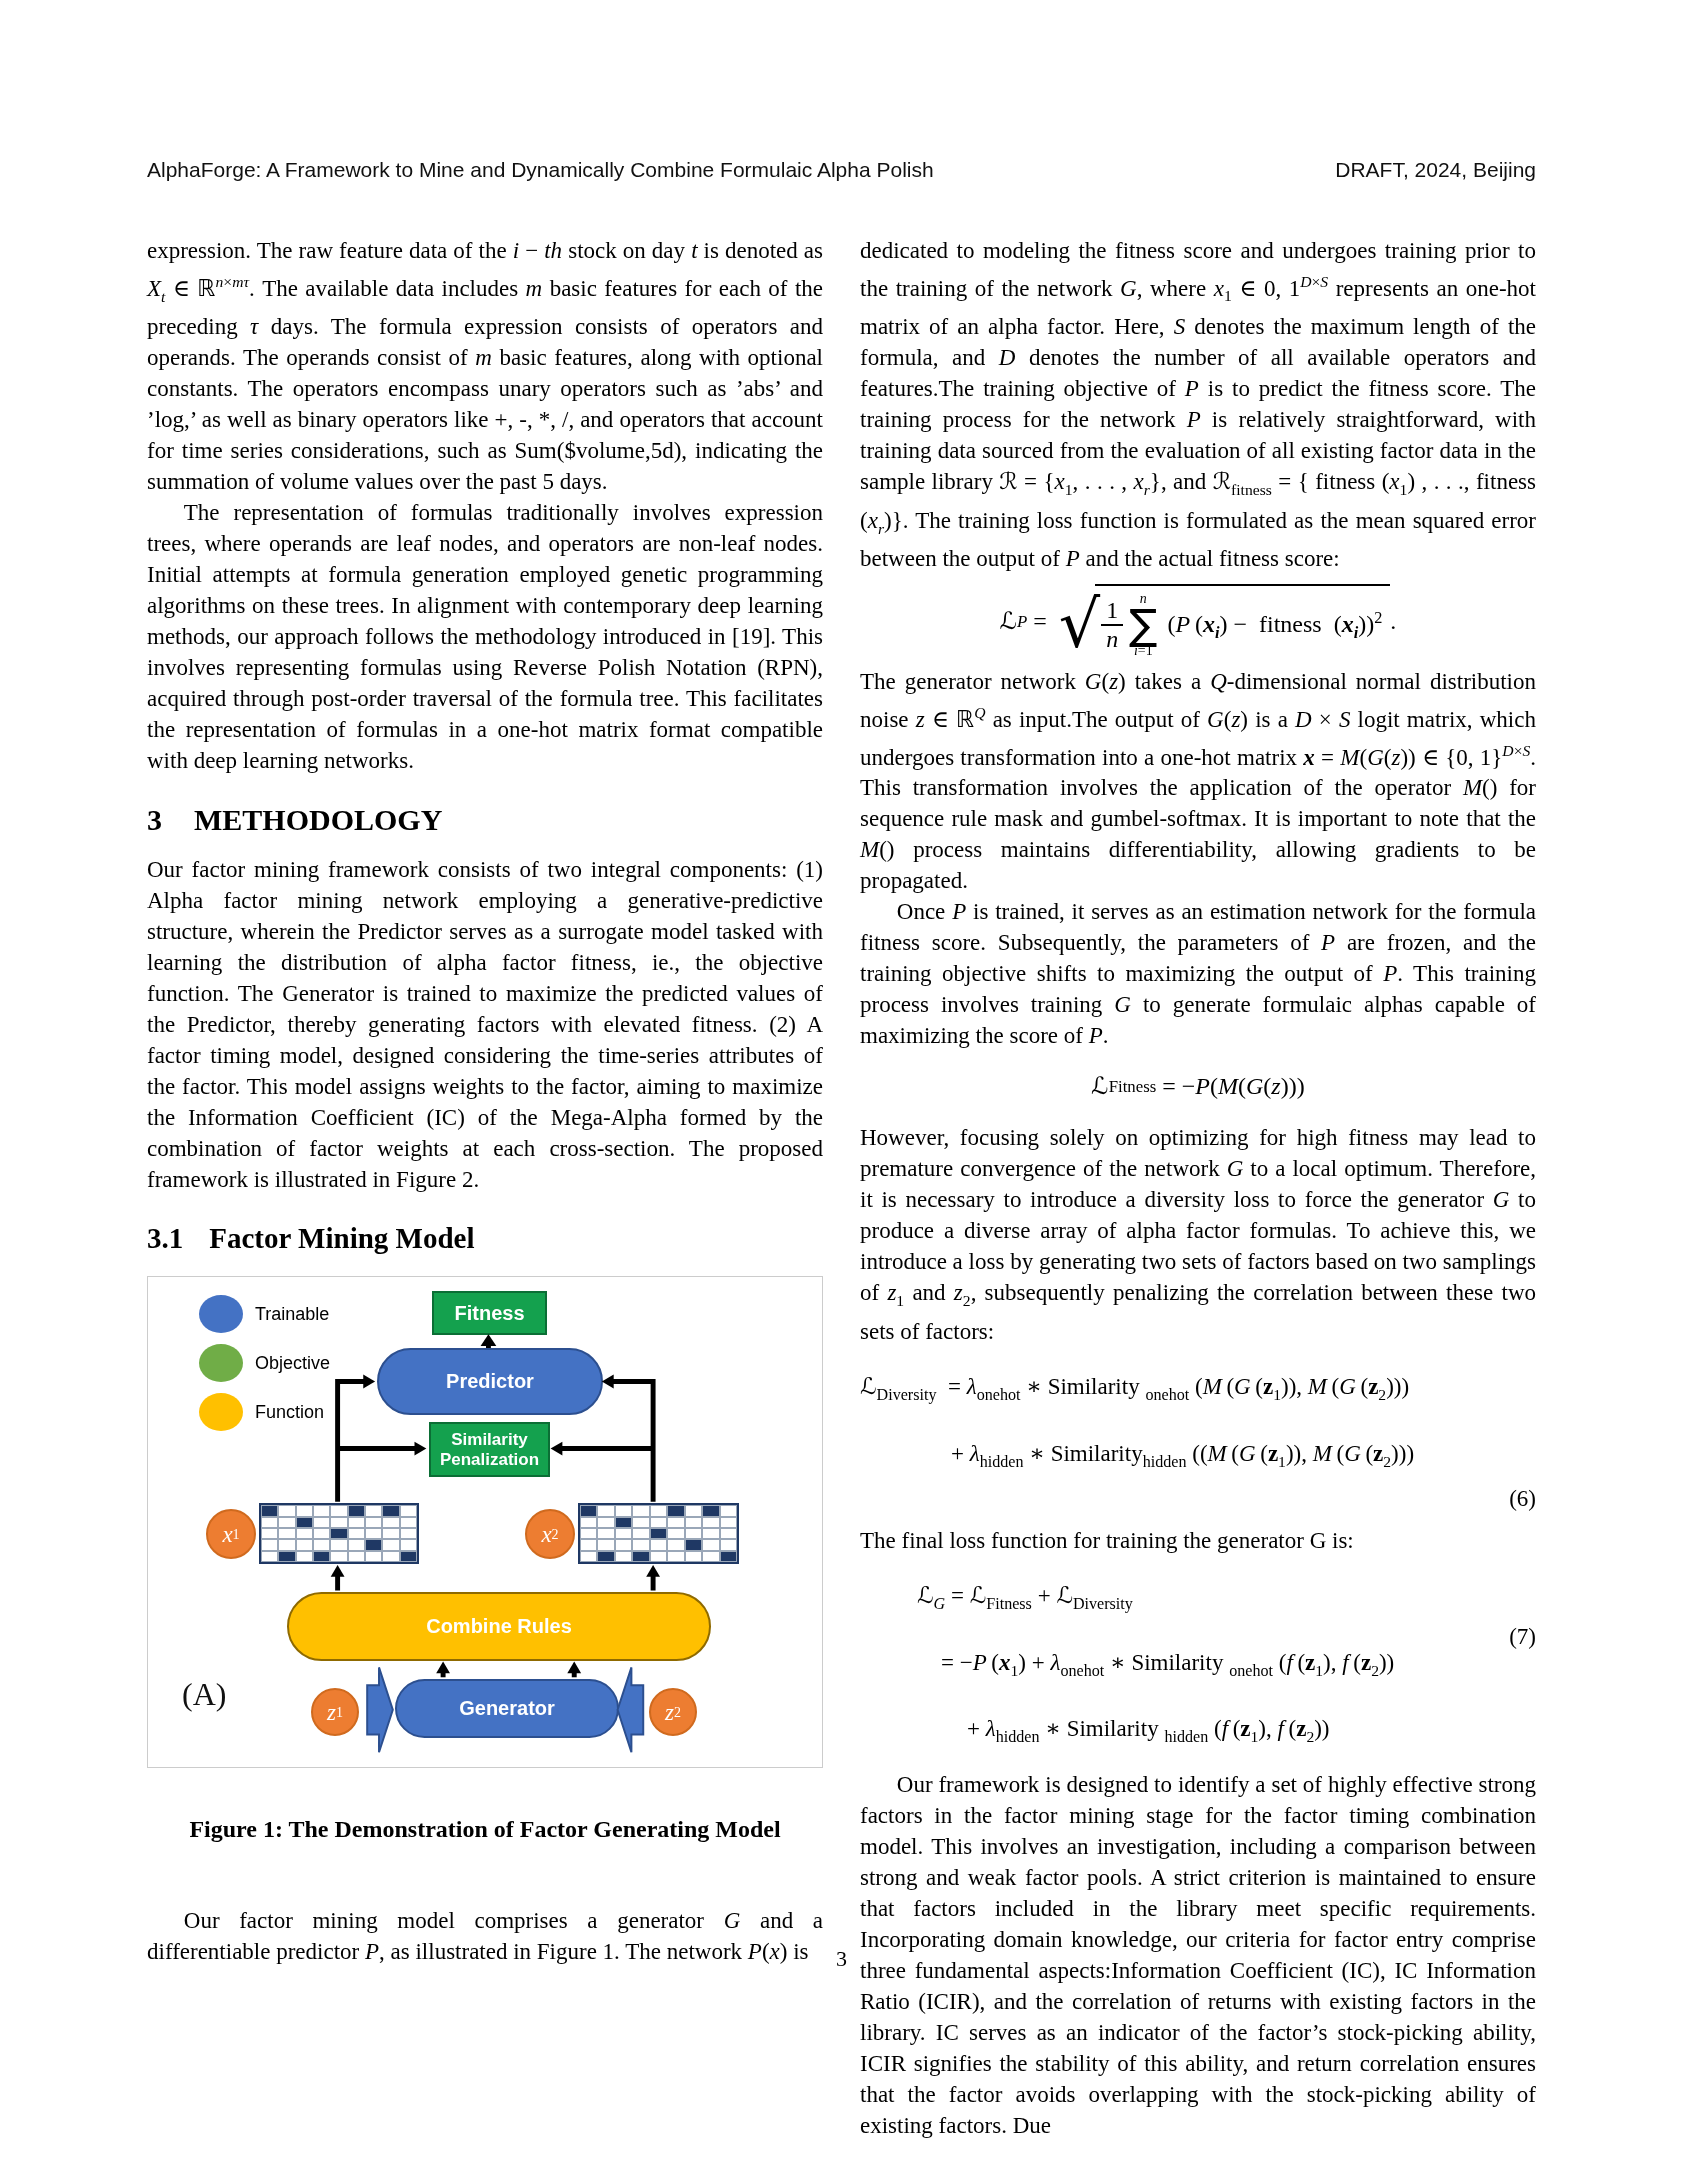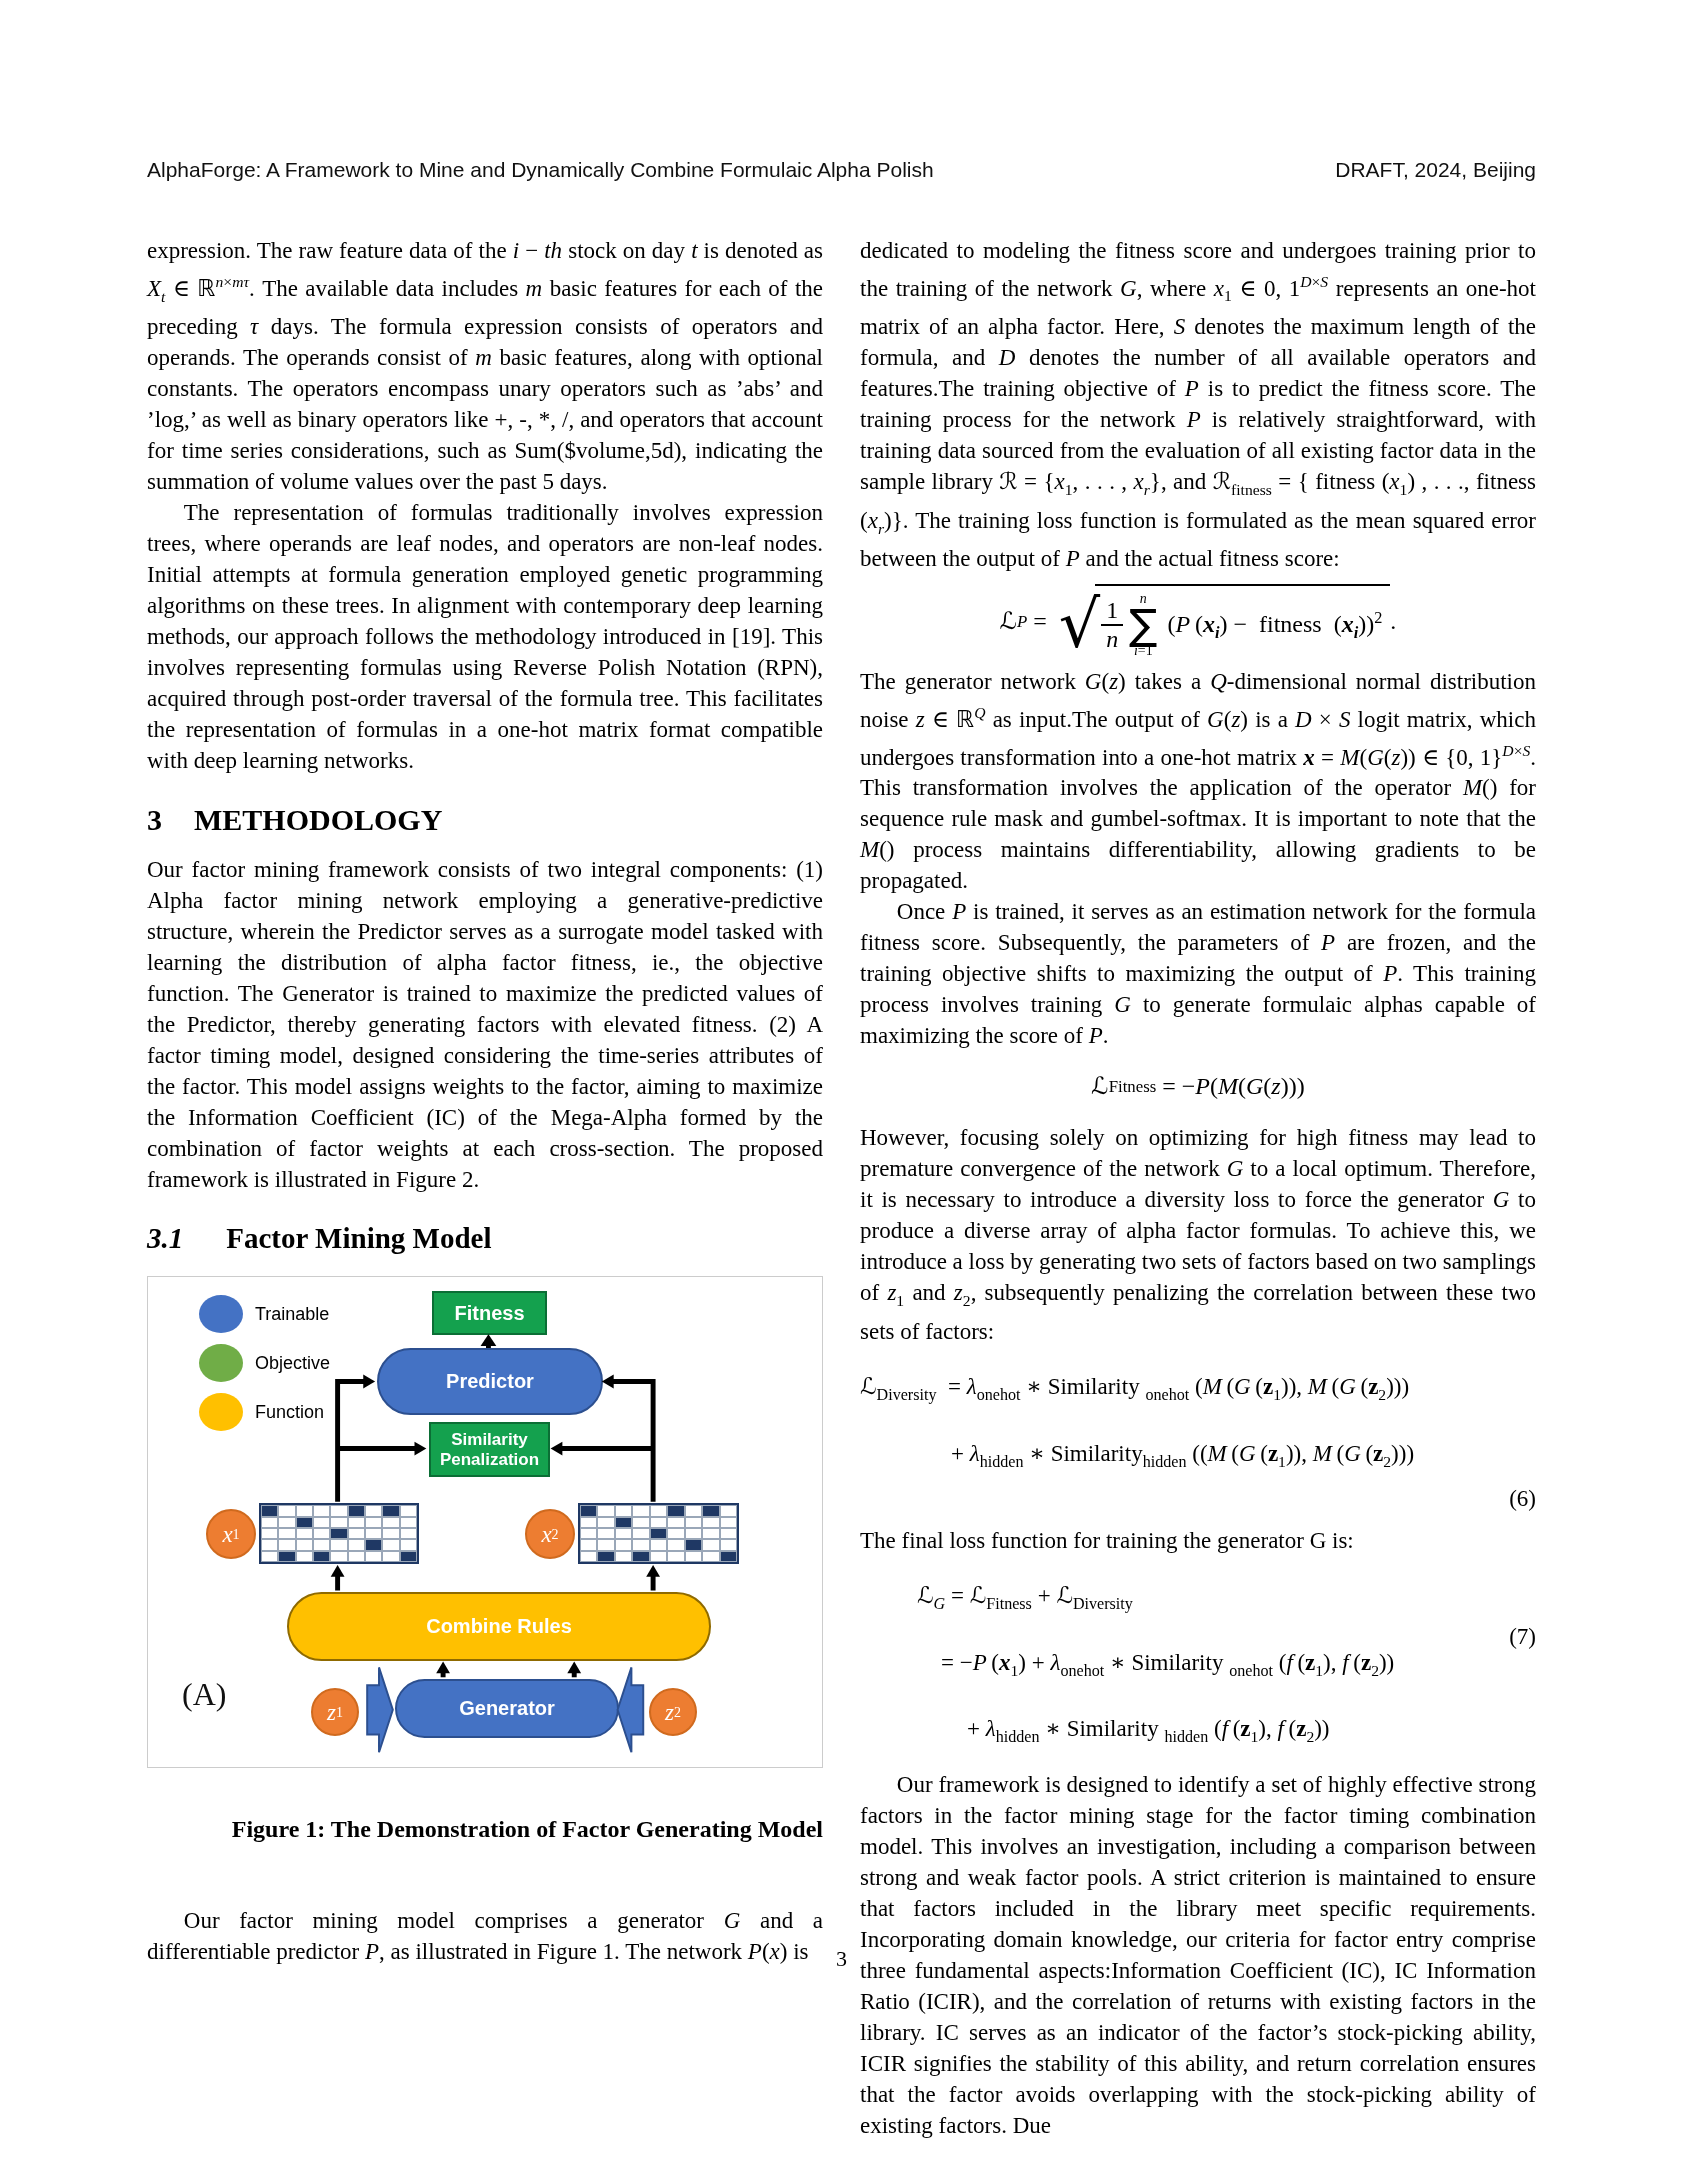--- a/index.html
+++ b/index.html
@@ -22,21 +22,21 @@
   .body-par.indent{text-indent:1.6em;}
   sup{font-size:0.68em;}
   sub{font-size:0.68em;}
   .sym{font-family:"DejaVu Sans",sans-serif;}
 
   h2.sec{font-size:30px;line-height:36px;margin:26px 0 16px 0;font-weight:bold;
          display:flex;text-align:left;}
   h2.sec .sec-num{margin-right:32px;}
   h3.subsec{font-size:29px;line-height:35px;margin:26px 0 20px 0;font-weight:bold;
             display:flex;text-align:left;}
-  h3.subsec .sec-num{margin-right:43px;font-style:italic;}
+  h3.subsec .sec-num{margin-right:26px;}
 
   
   figure.fig{margin:20px 0 0 0;position:relative;width:676px;height:492px;
              border:1.5px solid #cccccc;background:#fff;box-sizing:border-box;}
   .fig-abs{position:absolute;box-sizing:border-box;}
   .fig-label{display:flex;align-items:center;justify-content:center;text-align:center;
              font-family:"Liberation Sans","DejaVu Sans",sans-serif;font-weight:bold;color:#fff;}
   .node-green{background:var(--green-box,#14A14E);border:2px solid #0b6e35;font-size:20px;}
   .node-blue{background:var(--blue,#4472C4);border:2.5px solid #2c4f8f;font-size:20px;}
   .node-yellow{background:var(--yellow,#FFC000);border:2px solid #8f6a00;font-size:20px;}
@@ -51,21 +51,21 @@
           display:flex;align-items:center;justify-content:center;color:#fff;
           font-size:23px;font-style:italic;}
   .circle sub{font-size:14px;font-style:normal;}
   .matrix{border:2px solid var(--navy,#1F3864);background:#fff;}
   .mcell{border:1px solid #9aa7b8;}
   .mfill{background:var(--navy,#1F3864);}
   .panel-a{font-size:32px;color:#111;}
   .fig-svg{position:absolute;inset:0;width:100%;height:100%;}
 
   
-  .caption{display:block;margin-top:46px;text-align:right;font-weight:bold;font-size:24px;}
+  .caption{display:block;margin-top:46px;text-align:center;font-weight:bold;font-size:24px;}
   .after-fig{margin-top:60px;font-family:Liberation Serif, serif;}
 
   
   .equation{font-size:24px;margin:10px 0;text-align:left;}
   .eq-center{display:flex;justify-content:center;align-items:center;}
   .scrL{font-family:"DejaVu Sans",sans-serif;}
   .ssub{font-size:0.7em;}
   .sqrt{display:inline-flex;align-items:center;margin-left:6px;}
   .radsign{font-size:65px;line-height:0.8;font-style:normal;margin-right:-5px;
            transform:translateY(4px);font-family:"DejaVu Sans",sans-serif;}

